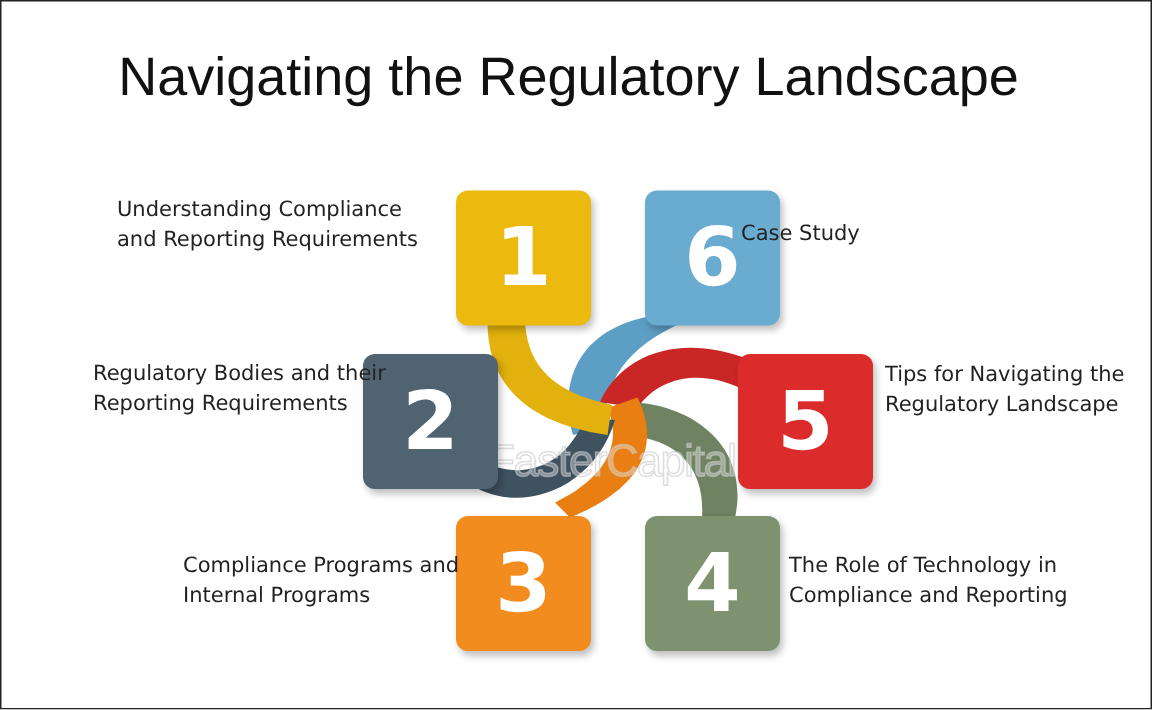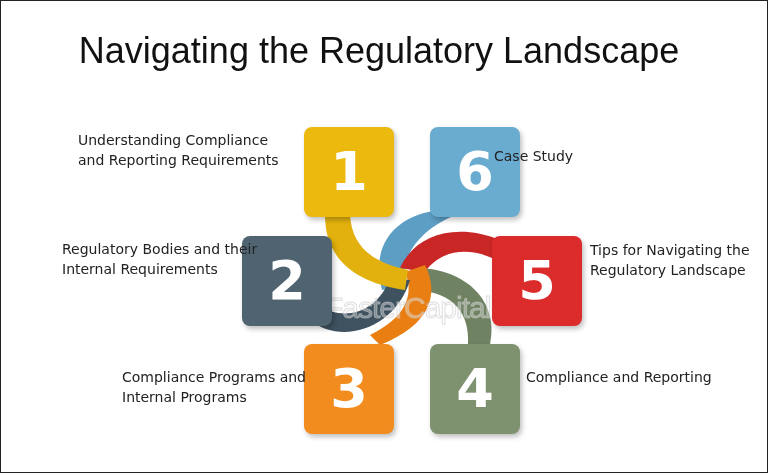--- a/index.html
+++ b/index.html
@@ -62,27 +62,28 @@
 <div class="box" style="left: 492px; top: 236px; background: rgb(220, 43, 43);"><span>5</span></div>
 <div class="box" style="left: 304px; top: 344px; background: rgb(242, 140, 31);"><span>3</span></div>
 <div class="box" style="left: 430px; top: 344px; background: rgb(127, 146, 112);"><span>4</span></div>
 
 <div class="label" style="left:78px;top:130px;">
   <span>Understanding Compliance</span>
   <span>and Reporting Requirements</span>
 </div>
 <div class="label" style="left:15px;top:239px;margin-left:47px;">
   <span>Regulatory Bodies and their</span>
-  <span>Internal Requirements</span>
+  <span>Reporting Requirements</span>
 </div>
 <div class="label" style="left:78px;top:367px;margin-left:44px;">
   <span>Compliance Programs and</span>
   <span>Internal Programs</span>
 </div>
 <div class="label" style="left:526px;top:367px;">
+  <span>The Role of Technology in</span>
   <span>Compliance and Reporting</span>
 </div>
 <div class="label" style="left:590px;top:240px;">
   <span>Tips for Navigating the</span>
   <span>Regulatory Landscape</span>
 </div>
 <div class="label" style="left:494px;top:146px;">
   <span>Case Study</span>
 </div>
 

